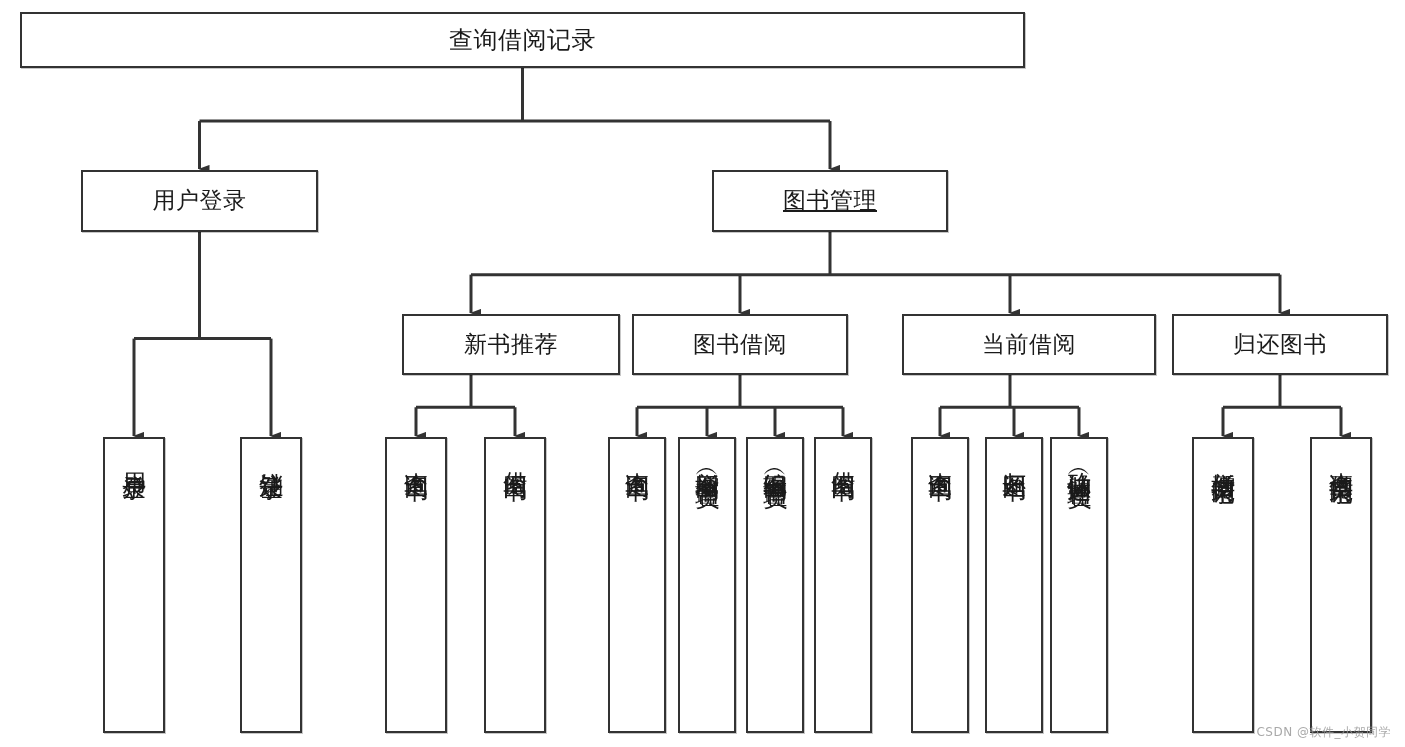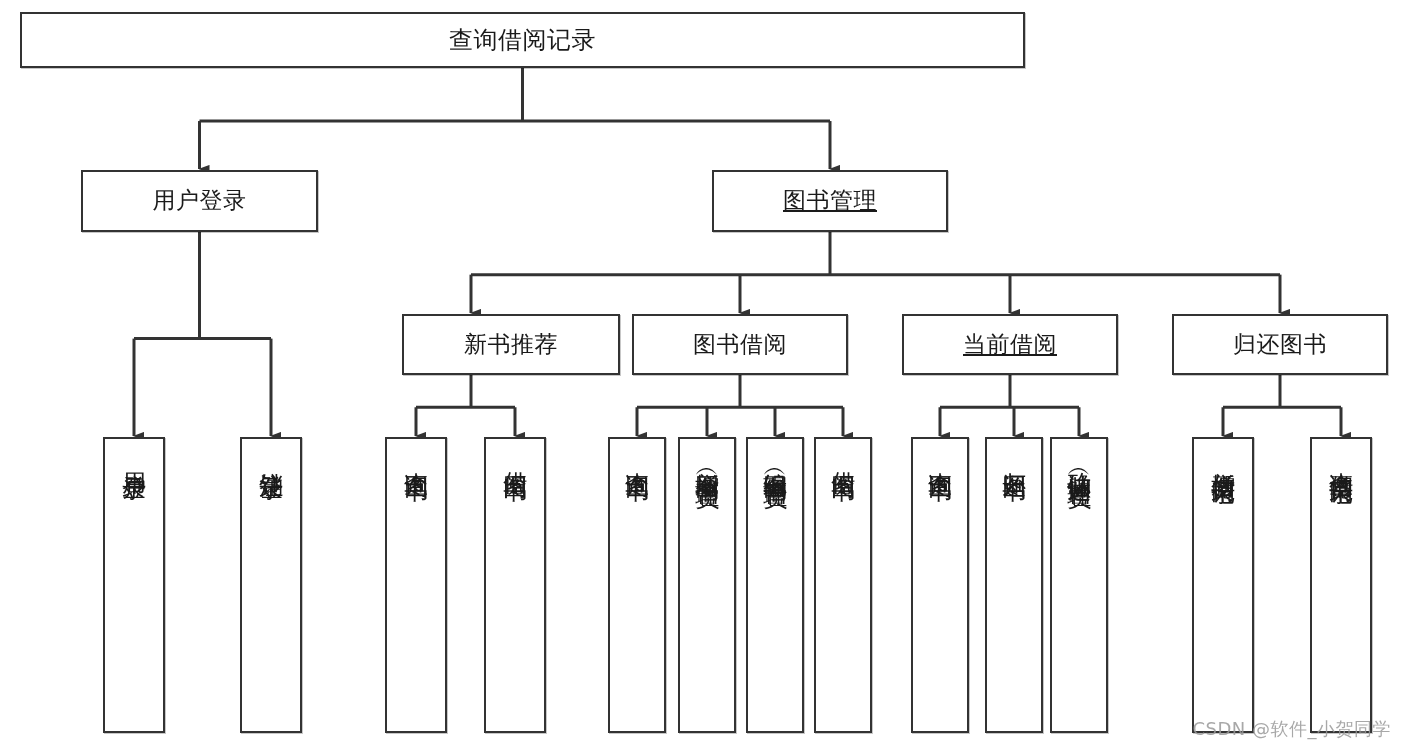--- a/index.html
+++ b/index.html
@@ -55,21 +55,21 @@
     text-orientation: upright;
     font-size: 24px;
     line-height: 1.1;
     letter-spacing: 2px;
   }
   .node.root .label { font-size: 24px; }
   .watermark {
     position: absolute;
     right: 14px;
     bottom: 6px;
-    font-size: 18px;
+    font-size: 12px;
     color: #9a9a9a;
     opacity: 0.85;
     white-space: nowrap;
     letter-spacing: 0.5px;
   }
 </style>
 </head>
 <body>
 
 <div id="canvas">
@@ -125,21 +125,21 @@
       </div>
       <div class="node horizontal" id="n-bookmgmt" style="left: 712px; top: 170px; width: 236px; height: 62px; text-decoration: underline;">
         <span class="label">图书管理</span>
       </div>
       <div class="node horizontal" id="n-newbook" style="left: 362px; top: 314px; width: 218px; height: 61px; margin-left: 40px;">
         <span class="label">新书推荐</span>
       </div>
       <div class="node horizontal" id="n-borrow" style="left: 632px; top: 314px; width: 216px; height: 61px;">
         <span class="label">图书借阅</span>
       </div>
-      <div class="node horizontal" id="n-current" style="left: 902px; top: 314px; width: 216px; height: 61px; text-decoration: underline;">
+      <div class="node horizontal" id="n-current" style="left: 902px; top: 314px; width: 254px; height: 61px;">
         <span class="label">当前借阅</span>
       </div>
       <div class="node horizontal" id="n-records" style="left: 1172px; top: 314px; width: 216px; height: 61px;">
         <span class="label">归还图书</span>
       </div>
       <div class="node vertical" id="n-leaf-user-login" style="left: 103px; top: 437px; width: 62px; height: 296px;">
         <span class="label">用户登录</span>
       </div>
       <div class="node vertical" id="n-leaf-user-logout" style="left: 240px; top: 437px; width: 62px; height: 296px;">
         <span class="label">注销登录</span>

